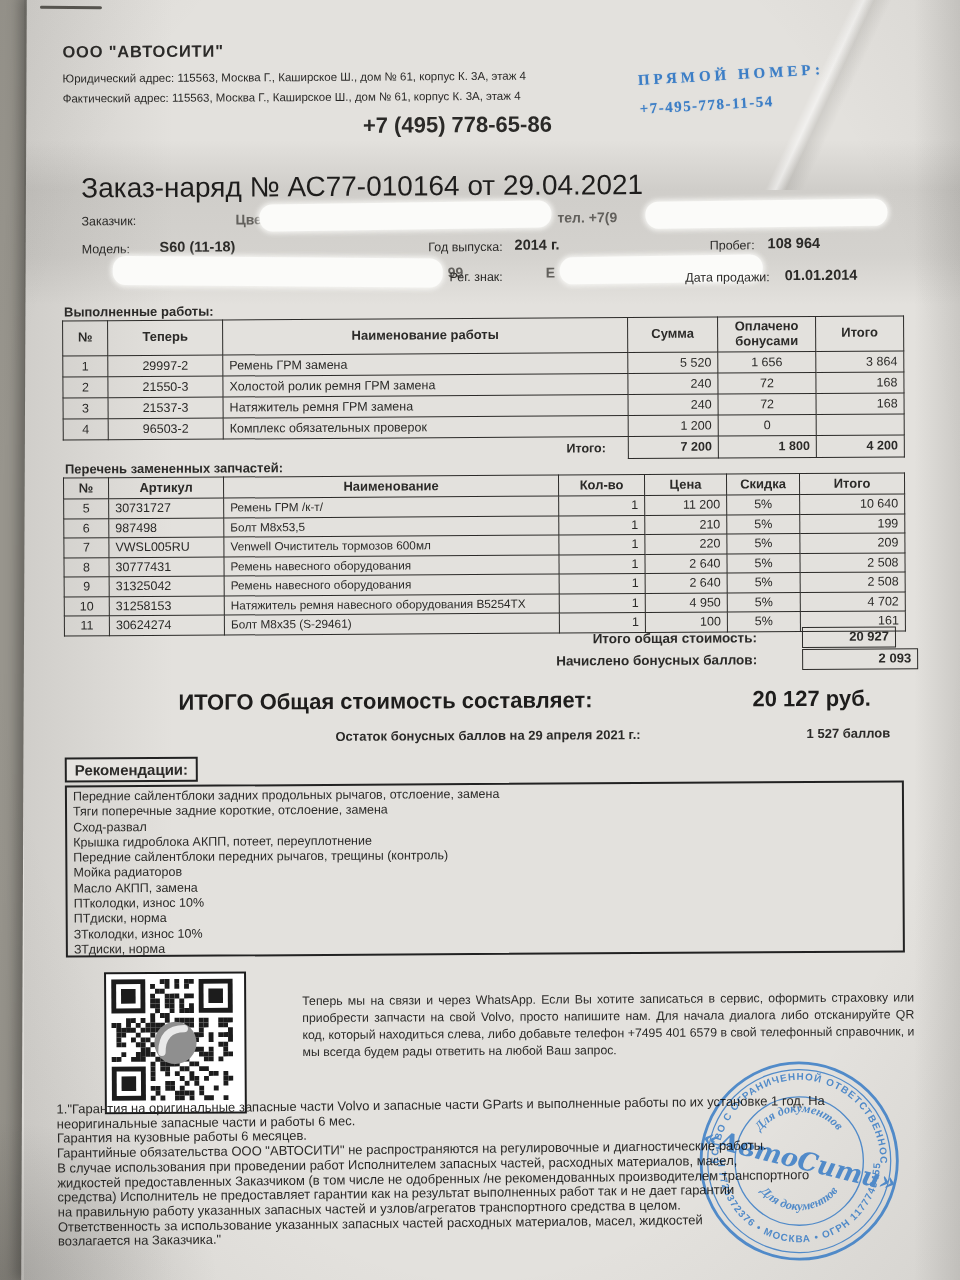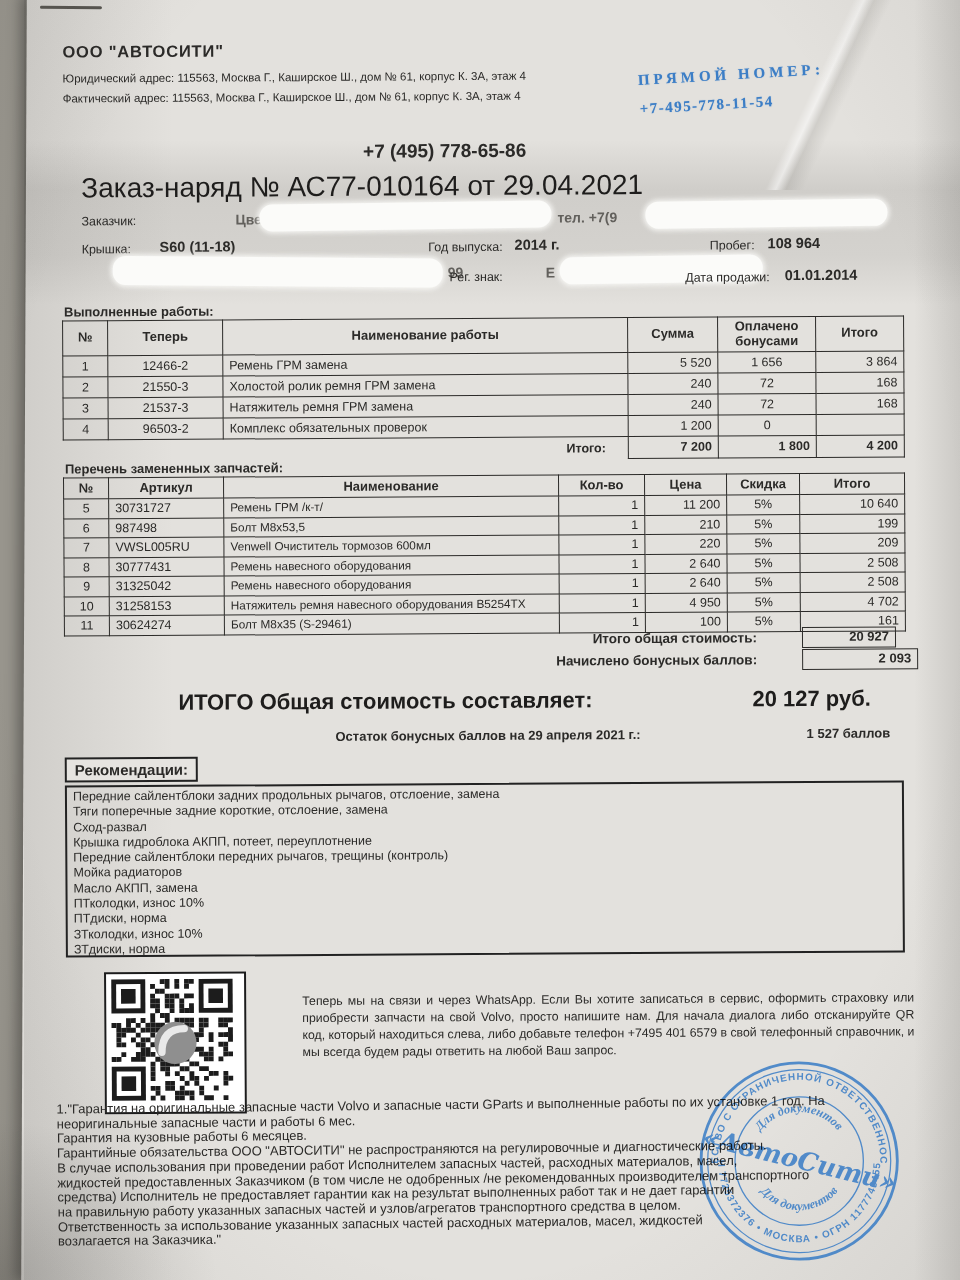--- a/index.html
+++ b/index.html
@@ -18,21 +18,21 @@
     background:radial-gradient(ellipse at 0% 100%,rgba(50,48,45,.22),transparent 70%);}
   #vignette{inset:0;background:radial-gradient(ellipse at 50% 45%,transparent 70%,rgba(60,58,54,.08) 100%);}
   #content{position:absolute;inset:0;transform:rotate(-0.35deg);}
   .abs{position:absolute;}
   .lbl{font-size:12.5px;}
   .val{font-size:14.5px;font-weight:bold;}
   .right{text-align:right;}
   #staple{position:absolute;left:40px;top:6px;width:62px;height:3px;background:#56544f;transform:rotate(.6deg);border-radius:2px;}
   #company{font-size:16.5px;font-weight:bold;letter-spacing:.8px;}
   .addr{font-size:11.5px;}
-  #main-phone{font-size:19px;font-weight:bold;margin-top:28px;}
+  #main-phone{font-size:22px;font-weight:bold;}
   #direct-stamp{color:#3c7ec6;transform:rotate(-3deg);text-shadow:0 0 1px rgba(60,126,198,.55);}
   #direct-stamp .l1{font-family:"Liberation Serif","DejaVu Serif",serif;font-weight:bold;font-size:15px;letter-spacing:4px;}
   #direct-stamp .l2{font-family:"Liberation Serif","DejaVu Serif",serif;font-weight:bold;font-size:15px;letter-spacing:1.5px;margin-top:12px;}
   #title{font-size:28px;color:#1e1d1c;}
   .tbl{position:absolute;border-collapse:collapse;table-layout:fixed;font-size:12.5px;}
   .tbl th,.tbl td{border:1.6px solid #2c2b29;padding:1px 6px;overflow:hidden;white-space:nowrap;}
   .tbl th{font-size:13px;text-align:center;font-weight:bold;padding:2px 3px;white-space:normal;line-height:1.15;}
   .tbl .c{text-align:center;}
   .tbl .r{text-align:right;}
   .tbl .nob{border:none;background:transparent;}
@@ -77,21 +77,21 @@
     </div>
 
     <div class="abs" id="title" style="left:84px;top:170px;">Заказ-наряд № АС77-010164 от 29.04.2021</div>
 
     <div class="abs lbl" style="left:84px;top:212px;">Заказчик:</div>
     <div class="frag" style="left:238px;top:210px;">Цве</div>
     <div class="frag" style="left:560px;top:210px;">тел. +7(9</div>
     <div class="redact" style="left:262px;top:202px;width:292px;height:27px;transform:rotate(-.5deg);"></div>
     <div class="redact" style="left:648px;top:202px;width:242px;height:27px;transform:rotate(-.4deg);"></div>
 
-    <div class="abs lbl" style="left:84px;top:240px;">Крышка:</div>
+    <div class="abs lbl" style="left:84px;top:240px;">Модель:</div>
     <div class="abs val" style="left:162px;top:237px;">S60 (11-18)</div>
     <div class="abs lbl right" style="left:375px;top:240px;width:130px;">Год выпуска:</div>
     <div class="abs val" style="left:517px;top:237px;">2014 г.</div>
     <div class="abs lbl right" style="left:600px;top:240px;width:157px;">Пробег:</div>
     <div class="abs val" style="left:770px;top:237px;">108 964</div>
 
     <div class="frag" style="left:450px;top:264px;">99</div>
     <div class="redact" style="left:115px;top:256px;width:330px;height:29px;transform:rotate(.8deg);"></div>
     <div class="abs lbl right" style="left:375px;top:270px;width:130px;">Рег. знак:</div>
     <div class="frag" style="left:548px;top:265px;">Е</div>
@@ -116,21 +116,21 @@
           <th>Наименование работы</th>
           <th>Сумма</th>
           <th>Оплачено бонусами</th>
           <th>Итого</th>
         </tr>
       </thead>
       <tbody>
 
           <tr style="height:21px">
             <td class="c">1</td>
-            <td class="c">12466-2</td>
+            <td class="c">29997-2</td>
             <td>Ремень ГРМ замена</td>
             <td class="r">5 520</td>
             <td class="c">1 656</td>
             <td class="r">3 864</td>
           </tr>
 
           <tr style="height:21px">
             <td class="c">2</td>
             <td class="c">21550-3</td>
             <td>Холостой ролик ремня ГРМ замена</td>

